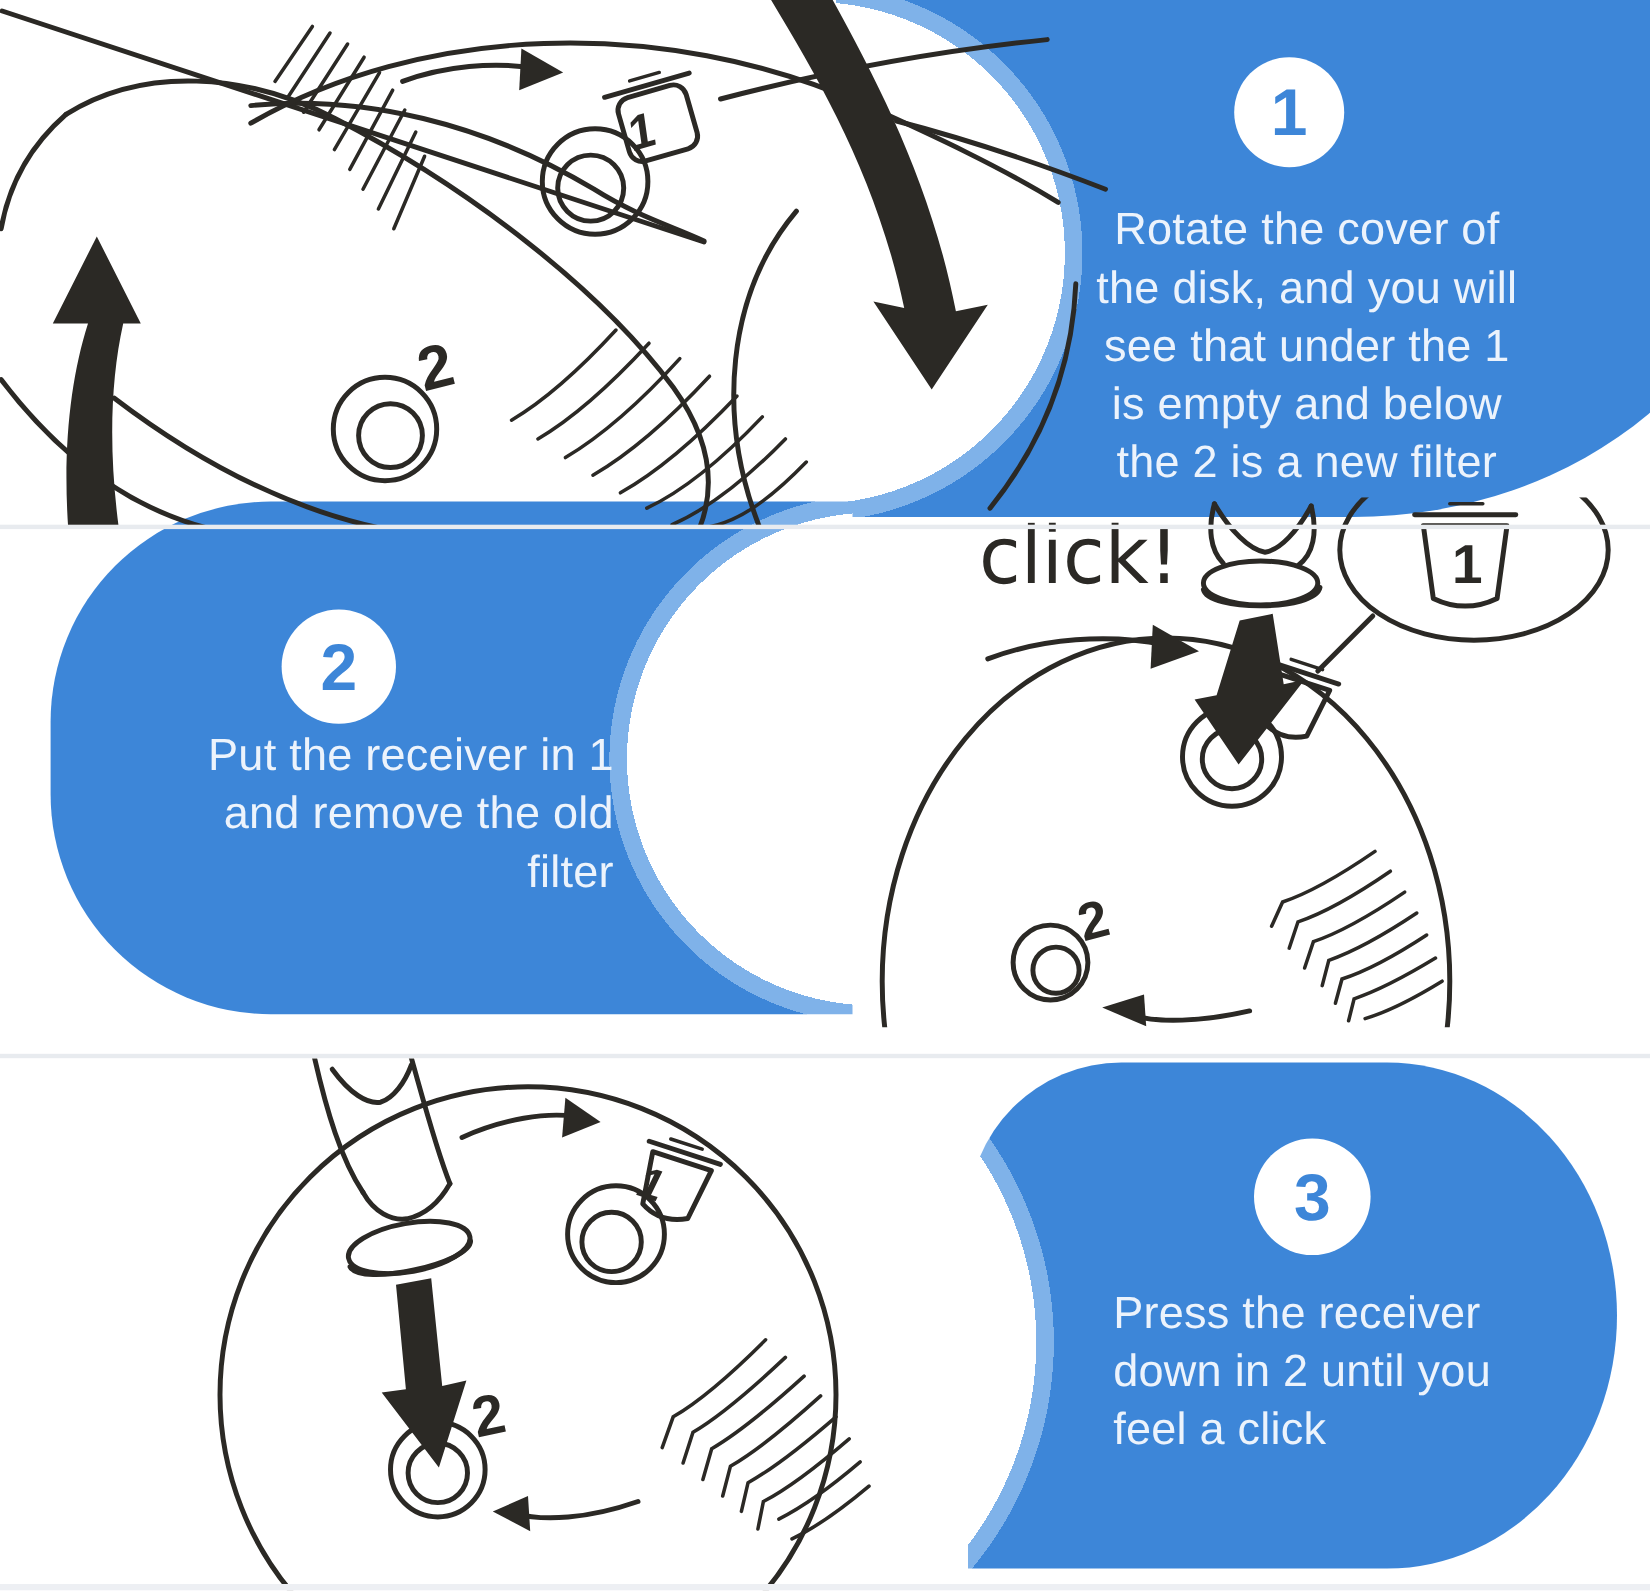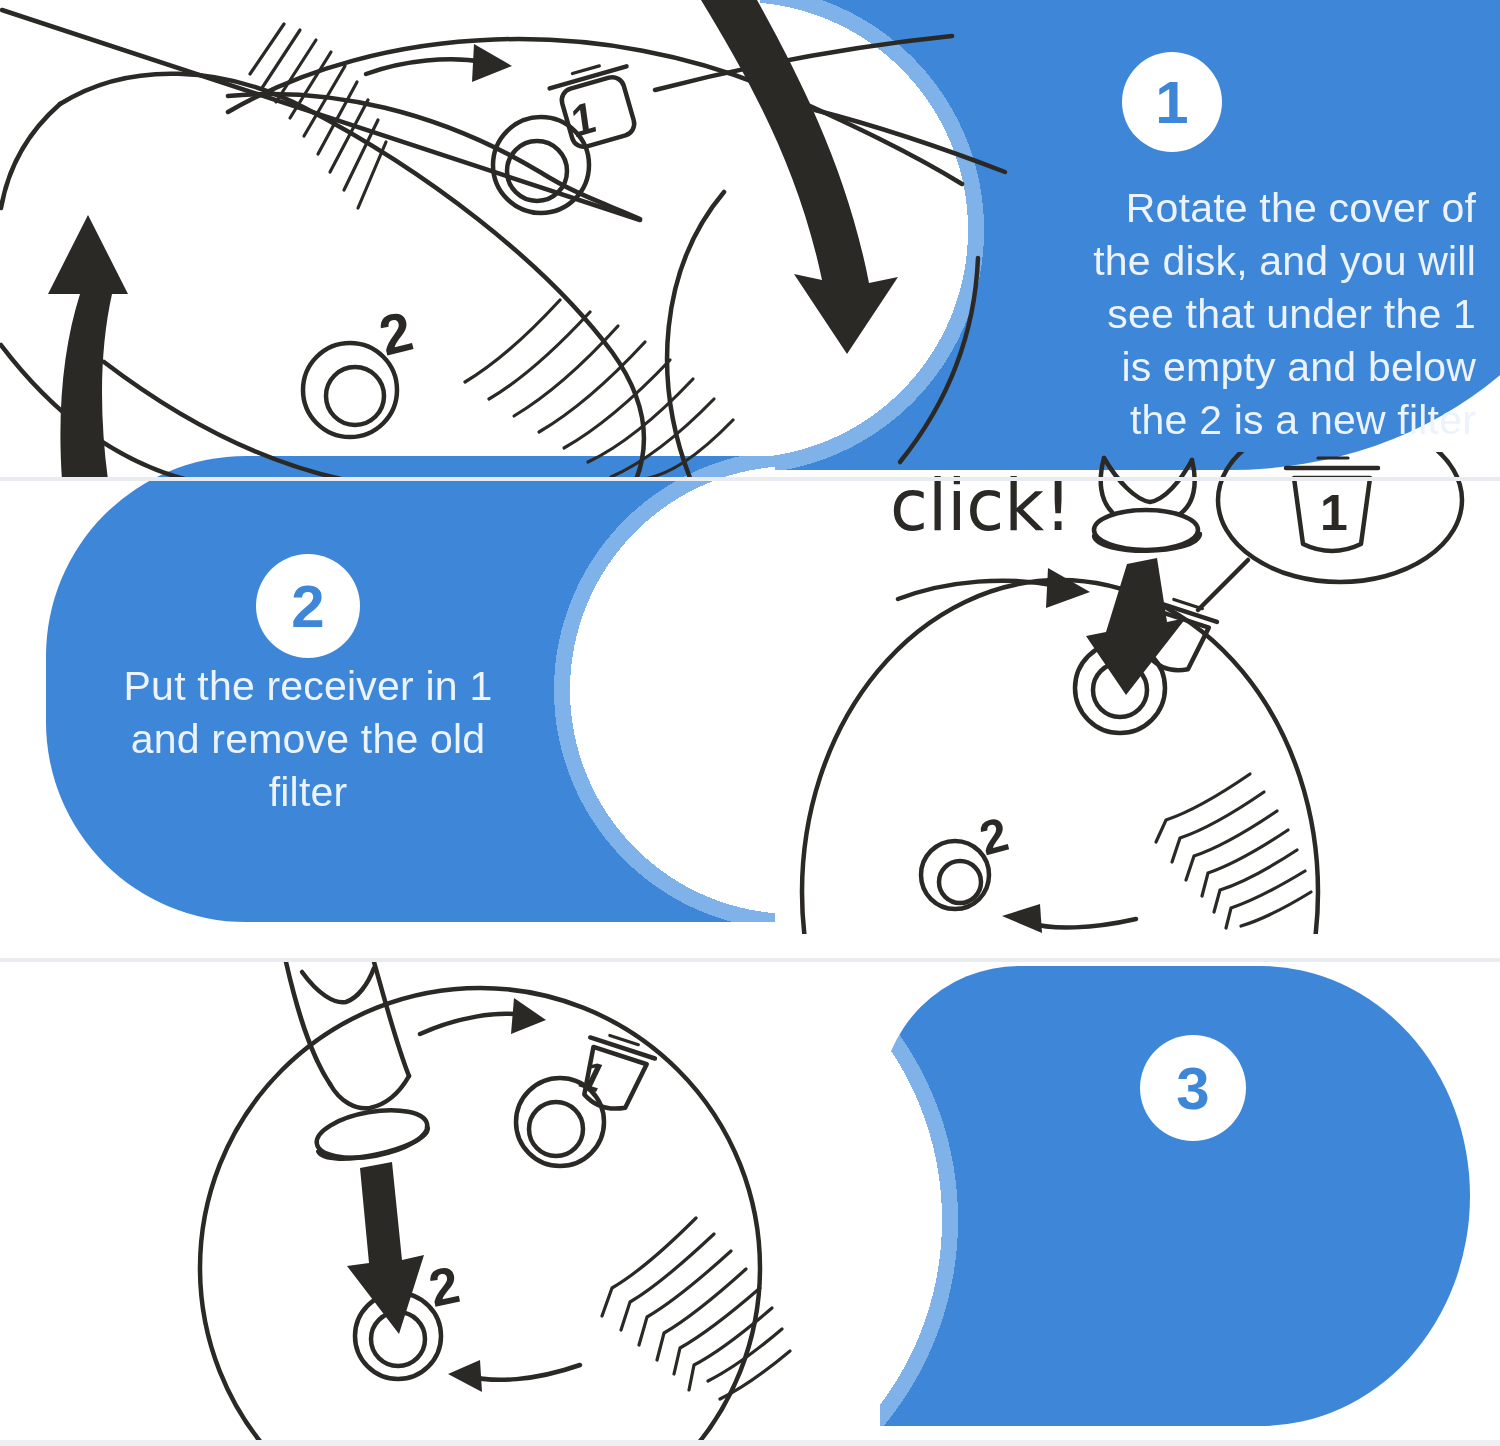--- a/index.html
+++ b/index.html
@@ -30,22 +30,22 @@
   .illu{position:absolute;left:0;top:0;z-index:2}
   .badge{position:absolute;z-index:3;background:#fff;border-radius:50%;
     display:flex;align-items:center;justify-content:center;
     color:var(--panel_blue);font-weight:bold;font-size:60px;}
   #badge1{left:1122px;top:52px;width:100px;height:100px}
   #badge2{left:256px;top:102px;width:104px;height:104px}
   #badge3{left:1140px;top:73px;width:106px;height:106px}
 
   .step-text{position:absolute;z-index:3;color:var(--panel_text);
     font-size:41px;line-height:53px;white-space:pre-line;letter-spacing:.2px}
-  #text1{left:996px;top:182px;width:480px;text-align:right}
-  #text2{left:58px;top:208px;width:500px;text-align:center}
+  #text1{left:948px;top:182px;width:480px;text-align:center}
+  #text2{left:58px;top:208px;width:500px;text-align:right}
   #text3{left:1012px;top:205px;width:420px;text-align:left}
 
   .divider{position:absolute;left:0;width:1500px;z-index:4;background:#e8ebef}
   #div1{top:477px;height:4px}
   #div2{top:958px;height:4px}
   #div3{top:1440px;height:6px;background:#edeff3}
 
   svg .ln{stroke:var(--ink);stroke-width:4.5;fill:none;stroke-linecap:round;stroke-linejoin:round}
   svg .thin{stroke:var(--ink);stroke-width:3.2;fill:none;stroke-linecap:round}
   svg .solid{fill:var(--ink);stroke:none}
@@ -282,18 +282,21 @@
 
       <g>
         <path class="ln" d="M 580,403 C 534,419 494,421 468,414"></path>
         <path class="solid" d="M 480,398 L 448,412 L 482,430 Z"></path>
       </g>
     </svg>
 
     <div class="badge" id="badge3">
       <span>3</span>
     </div>
+    <div class="step-text" id="text3">Press the receiver
+down in 2 until you
+feel a click</div>
   </div>
 
   <div class="divider" id="div1"></div>
   <div class="divider" id="div2"></div>
   <div class="divider" id="div3"></div>
 </div>
 
 </body></html>

